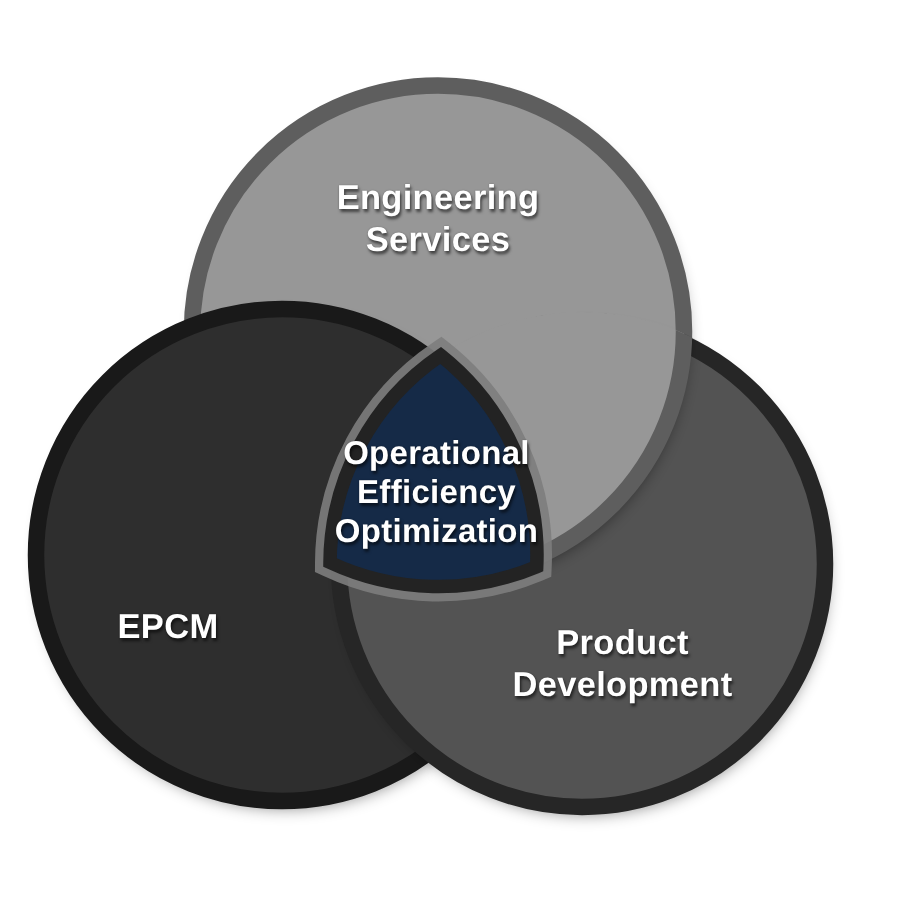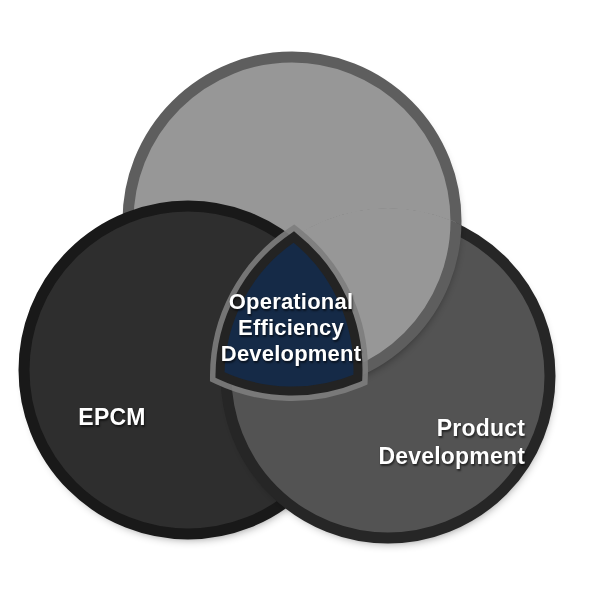--- a/index.html
+++ b/index.html
@@ -63,20 +63,21 @@
     <g clip-path="url(#clip-right-circle)">
       <circle cx="292" cy="221" r="164" stroke-width="11" filter="url(#ds)" fill="#979797"></circle>
       <circle cx="292" cy="221" r="164" fill="none" stroke-width="11" stroke="#5e5e5e"></circle>
     </g>
 
     <path d="M 293.8 236.9 A 170 170 0 0 1 357.8 377.8 A 170 170 0 0 1 220.0 375.0 A 168 168 0 0 1 293.8 236.9 Z" fill="none" stroke-width="20" opacity="0.9" stroke="#7d7d7d"></path>
     <path d="M 293.8 236.9 A 170 170 0 0 1 357.8 377.8 A 170 170 0 0 1 220.0 375.0 A 168 168 0 0 1 293.8 236.9 Z" stroke-width="9" fill="#152a47"></path>
     <path d="M 293.8 236.9 A 170 170 0 0 1 357.8 377.8 A 170 170 0 0 1 220.0 375.0 A 168 168 0 0 1 293.8 236.9 Z" fill="none" stroke-width="9" stroke="#232323"></path>
   </svg>
 
+  <div class="venn-label" style="left:187px; top:117px; width:210px;">Engineering Services</div>
 
   <div class="venn-label" style="left:32px; top:363px; width:160px;margin-top:40px;">EPCM</div>
 
-  <div class="venn-label" style="left:305px; top:414px; width:220px;text-align:right;">Product Development</div>
+  <div class="venn-label" style="left:305px; top:414px; width:220px;">Product Development</div>
 
-  <div class="venn-label center" style="left:191px; top:289px; width:200px;">Operational Efficiency Development</div>
+  <div class="venn-label center" style="left:191px; top:289px; width:200px;">Operational Efficiency Optimization</div>
 
 </div>
 
 </body></html>

